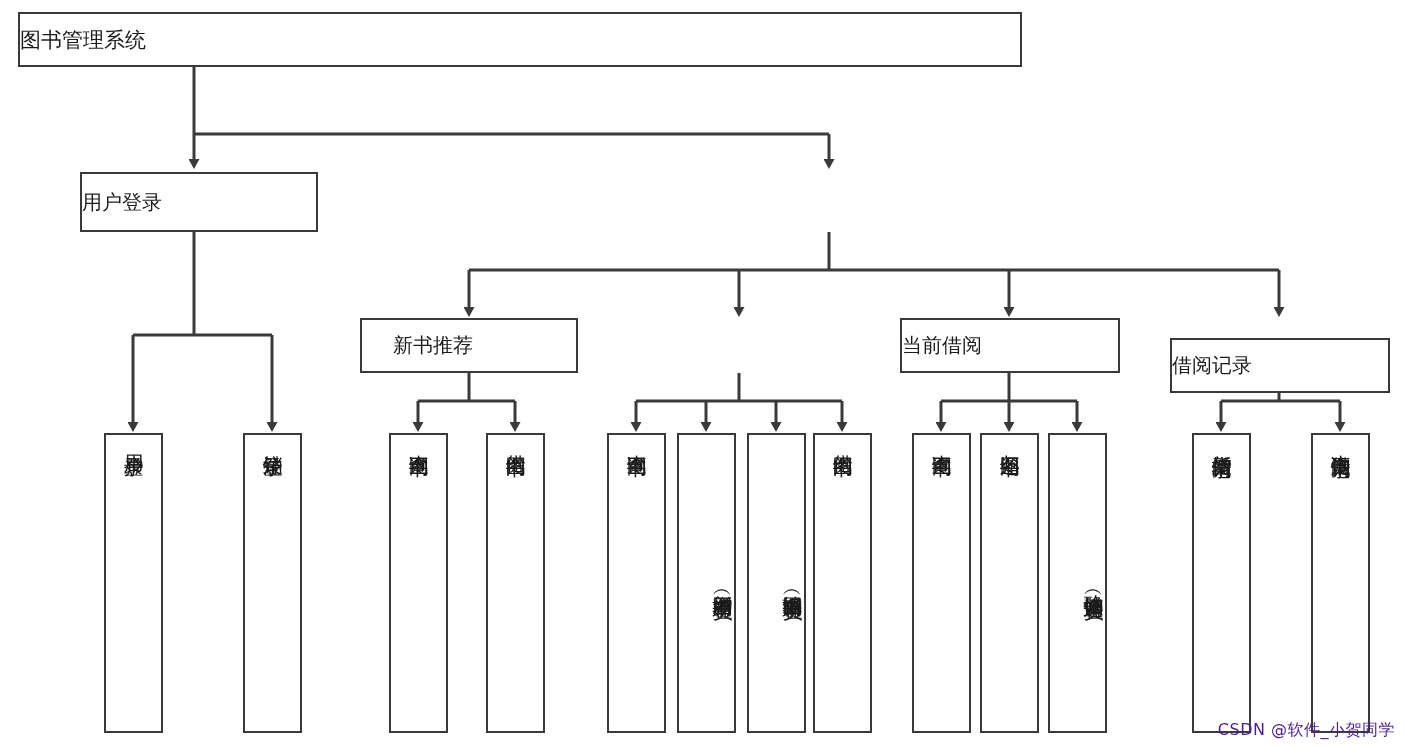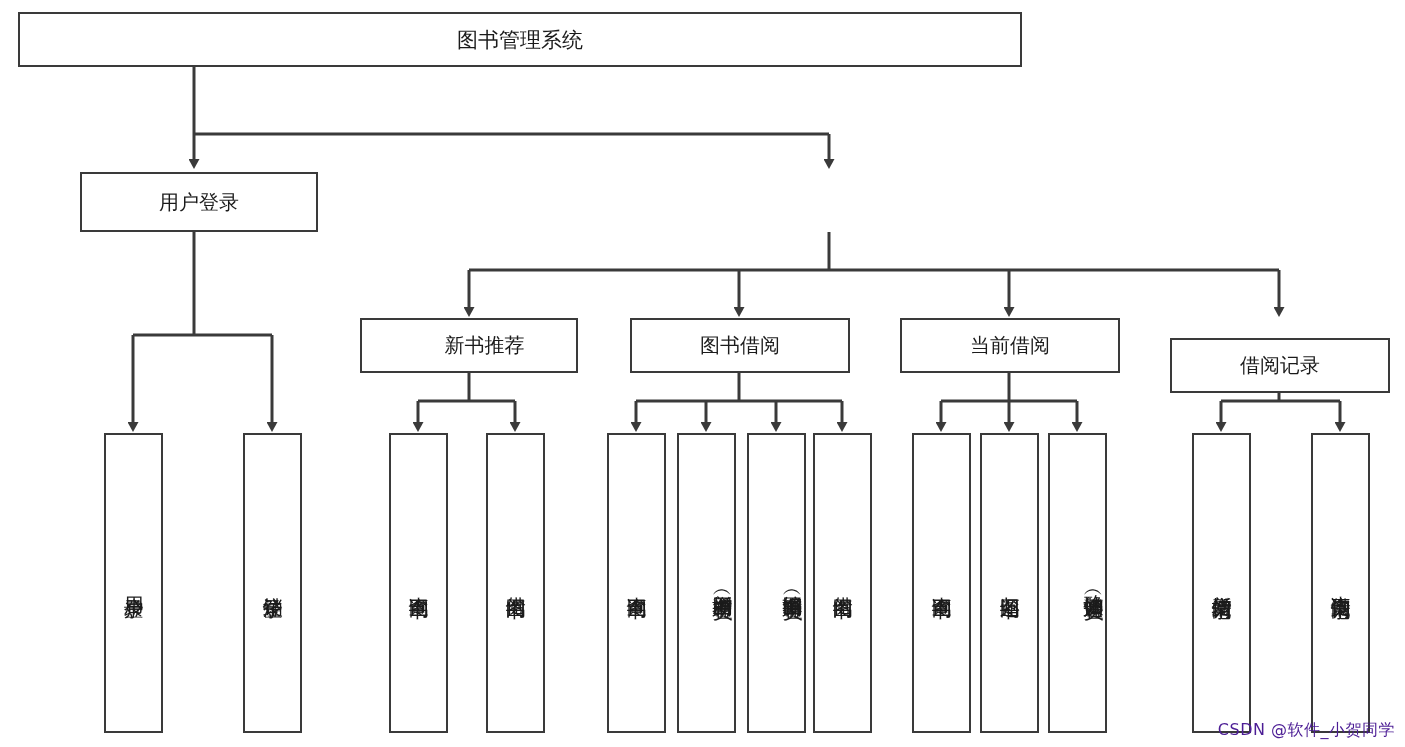--- a/index.html
+++ b/index.html
@@ -24,21 +24,20 @@
     width: 1405px;
     height: 747px;
   }
   .node {
     position: absolute;
     box-sizing: border-box;
     border: 2px solid #3a3a3a;
     background: #ffffff;
     display: flex;
     align-items: center;
-    justify-content: center;
     color: #1b1b1b;
     z-index: 2;
   }
   .node.root {
     font-size: 21px;
   }
   .node.tier2 {
     font-size: 20px;
   }
   .node.tier3 {
@@ -130,23 +129,20 @@
     <span class="label">图书管理系统</span>
   </div>
 
   <div class="node tier2" style="left:80px; top:172px; width:238px; height:60px;">
     <span class="label">用户登录</span>
   </div>
 
   <div class="node tier3" style="left:360px; top:318px; width:218px; height:55px;padding-left:31px;">
     <span class="label">新书推荐</span>
   </div>
-  <div class="node tier3" style="left:630px; top:318px; width:220px; height:55px;">
-    <span class="label">图书借阅</span>
-  </div>
   <div class="node tier3" style="left:900px; top:318px; width:220px; height:55px;">
     <span class="label">当前借阅</span>
   </div>
   <div class="node tier3" style="left:1170px; top:318px; width:220px; height:55px;margin-top:20px;">
     <span class="label">借阅记录</span>
   </div>
 
   <div class="node leaf" style="left:104px; top:433px; width:59px; height:300px;">
     <span class="label">用户登录</span>
   </div>

